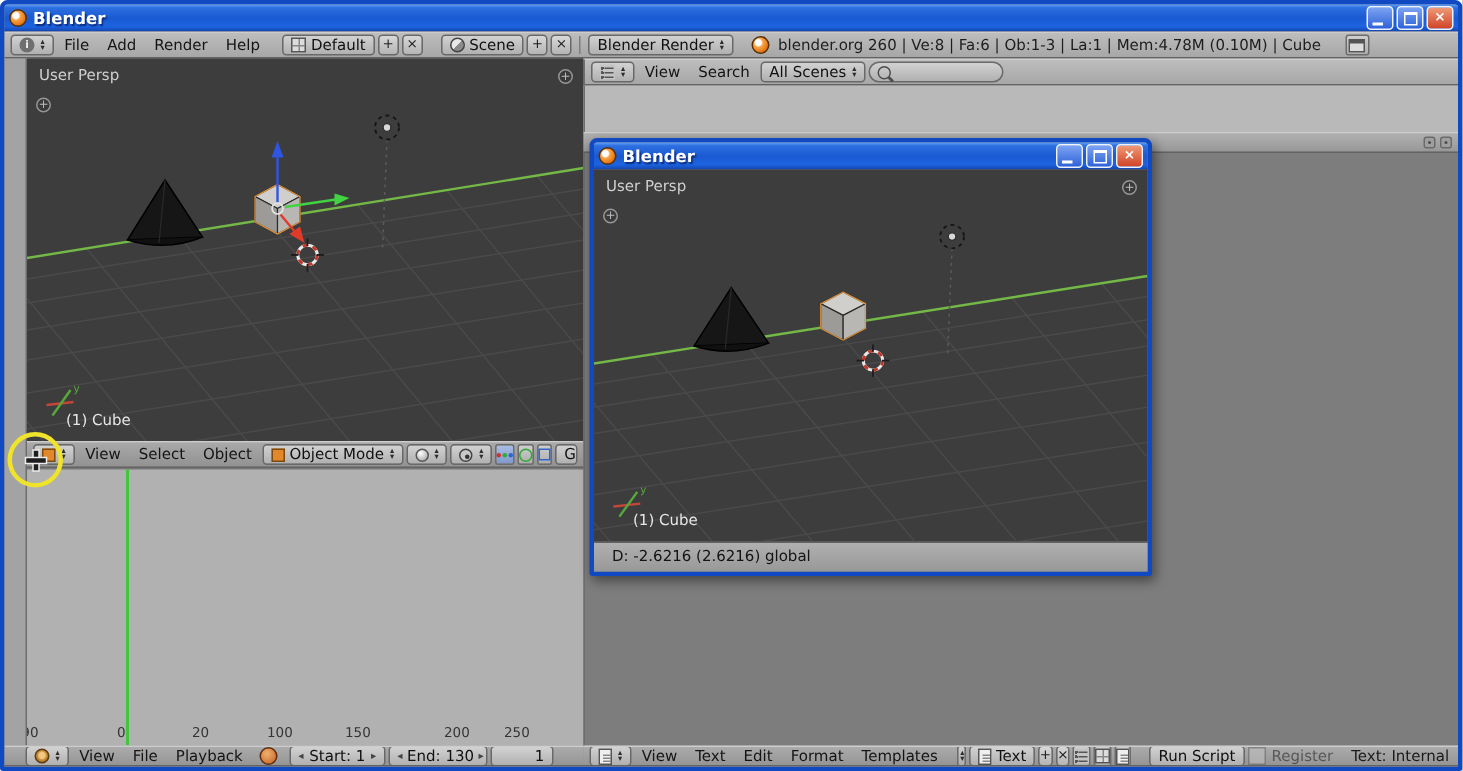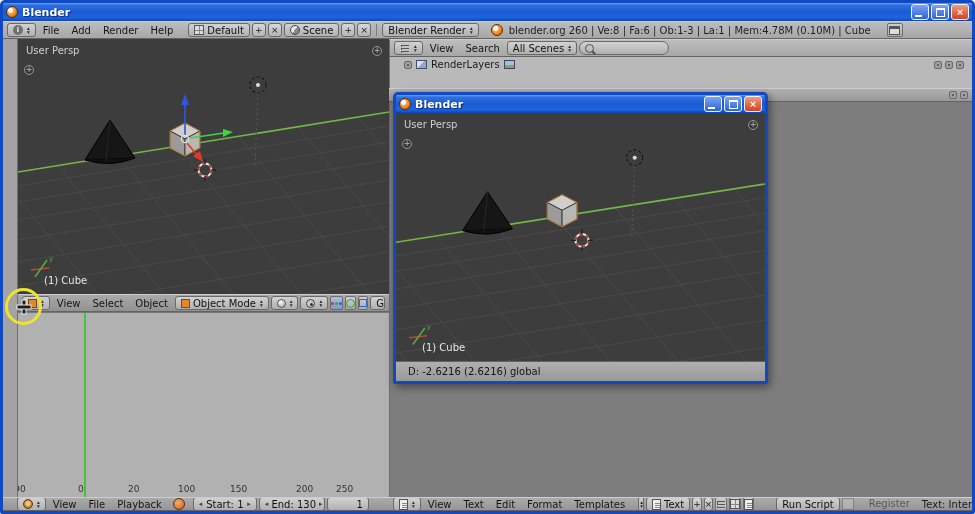--- a/index.html
+++ b/index.html
@@ -242,21 +242,21 @@
       <span class="menu">File</span>
       <span class="menu">Add</span>
       <span class="menu">Render</span>
       <span class="menu">Help</span>
       <span class="widget" style="margin-left:8px">
         <span class="mi ic-grid"></span>
         <span>Default</span>
       </span>
       <span class="pairbtn">+</span>
       <span class="pairbtn">×</span>
-      <span class="widget" style="">
+      <span class="widget" style="margin-left:10px">
         <span class="mi ic-scene"></span>
         <span>Scene</span>
       </span>
       <span class="pairbtn">+</span>
       <span class="pairbtn">×</span>
       <span class="sep"></span>
       <span class="widget">
         <span>Blender Render</span>
         <span class="arrows"></span>
       </span>
@@ -360,32 +360,20 @@
       <span class="widget">
         <span>All Scenes</span>
         <span class="arrows"></span>
       </span>
       <span class="widget" style="width:90px;border-radius:8px">
         <i class="mag"></i>
       </span>
     </div>
 
     <div class="region" id="outliner-body">
-      <div class="ol-row">
-        <span class="rdot"></span>
-        <span class="mi ic-layers"></span>
-        <span>RenderLayers</span>
-        <span class="mi ic-image"></span>
-        <span class="spacer"></span>
-        <span class="restrict">
-          <span class="rdot"></span>
-          <span class="rdot"></span>
-          <span class="rdot"></span>
-        </span>
-      </div>
     </div>
 
     <div class="hdr" id="props-header">
       <span style="margin-left:auto;display:inline-flex;gap:3px">
         <span class="rdot"></span>
         <span class="rdot"></span>
       </span>
     </div>
 
     <div class="region" id="props-body"></div>
@@ -411,24 +399,24 @@
       <span class="pairbtn">×</span>
       <span class="iconbtn">
           <i class="mi ic-list"></i>
         </span>
       <span class="iconbtn">
           <i class="mi ic-grid"></i>
         </span>
       <span class="iconbtn">
           <i class="mi ic-page"></i>
         </span>
-      <span class="widget" style="margin-left:20px;justify-content:flex-end;width:64px">
+      <span class="widget" style="margin-left:10px;justify-content:flex-end;width:64px">
         <span>Run Script</span>
       </span>
-      <span class="dim" style="margin-left:auto;display:inline-flex;gap:15px">
+      <span class="dim" style="margin-left:auto;display:inline-flex;align-items:center;gap:4px">
         <span class="checkbox"></span>
         <span>Register</span>
       </span>
       <span style="margin-left:10px;margin-right:4px">Text: Internal</span>
     </div>
 
   </div>
 </div>
 
 <div class="xp-window" id="float-window">

